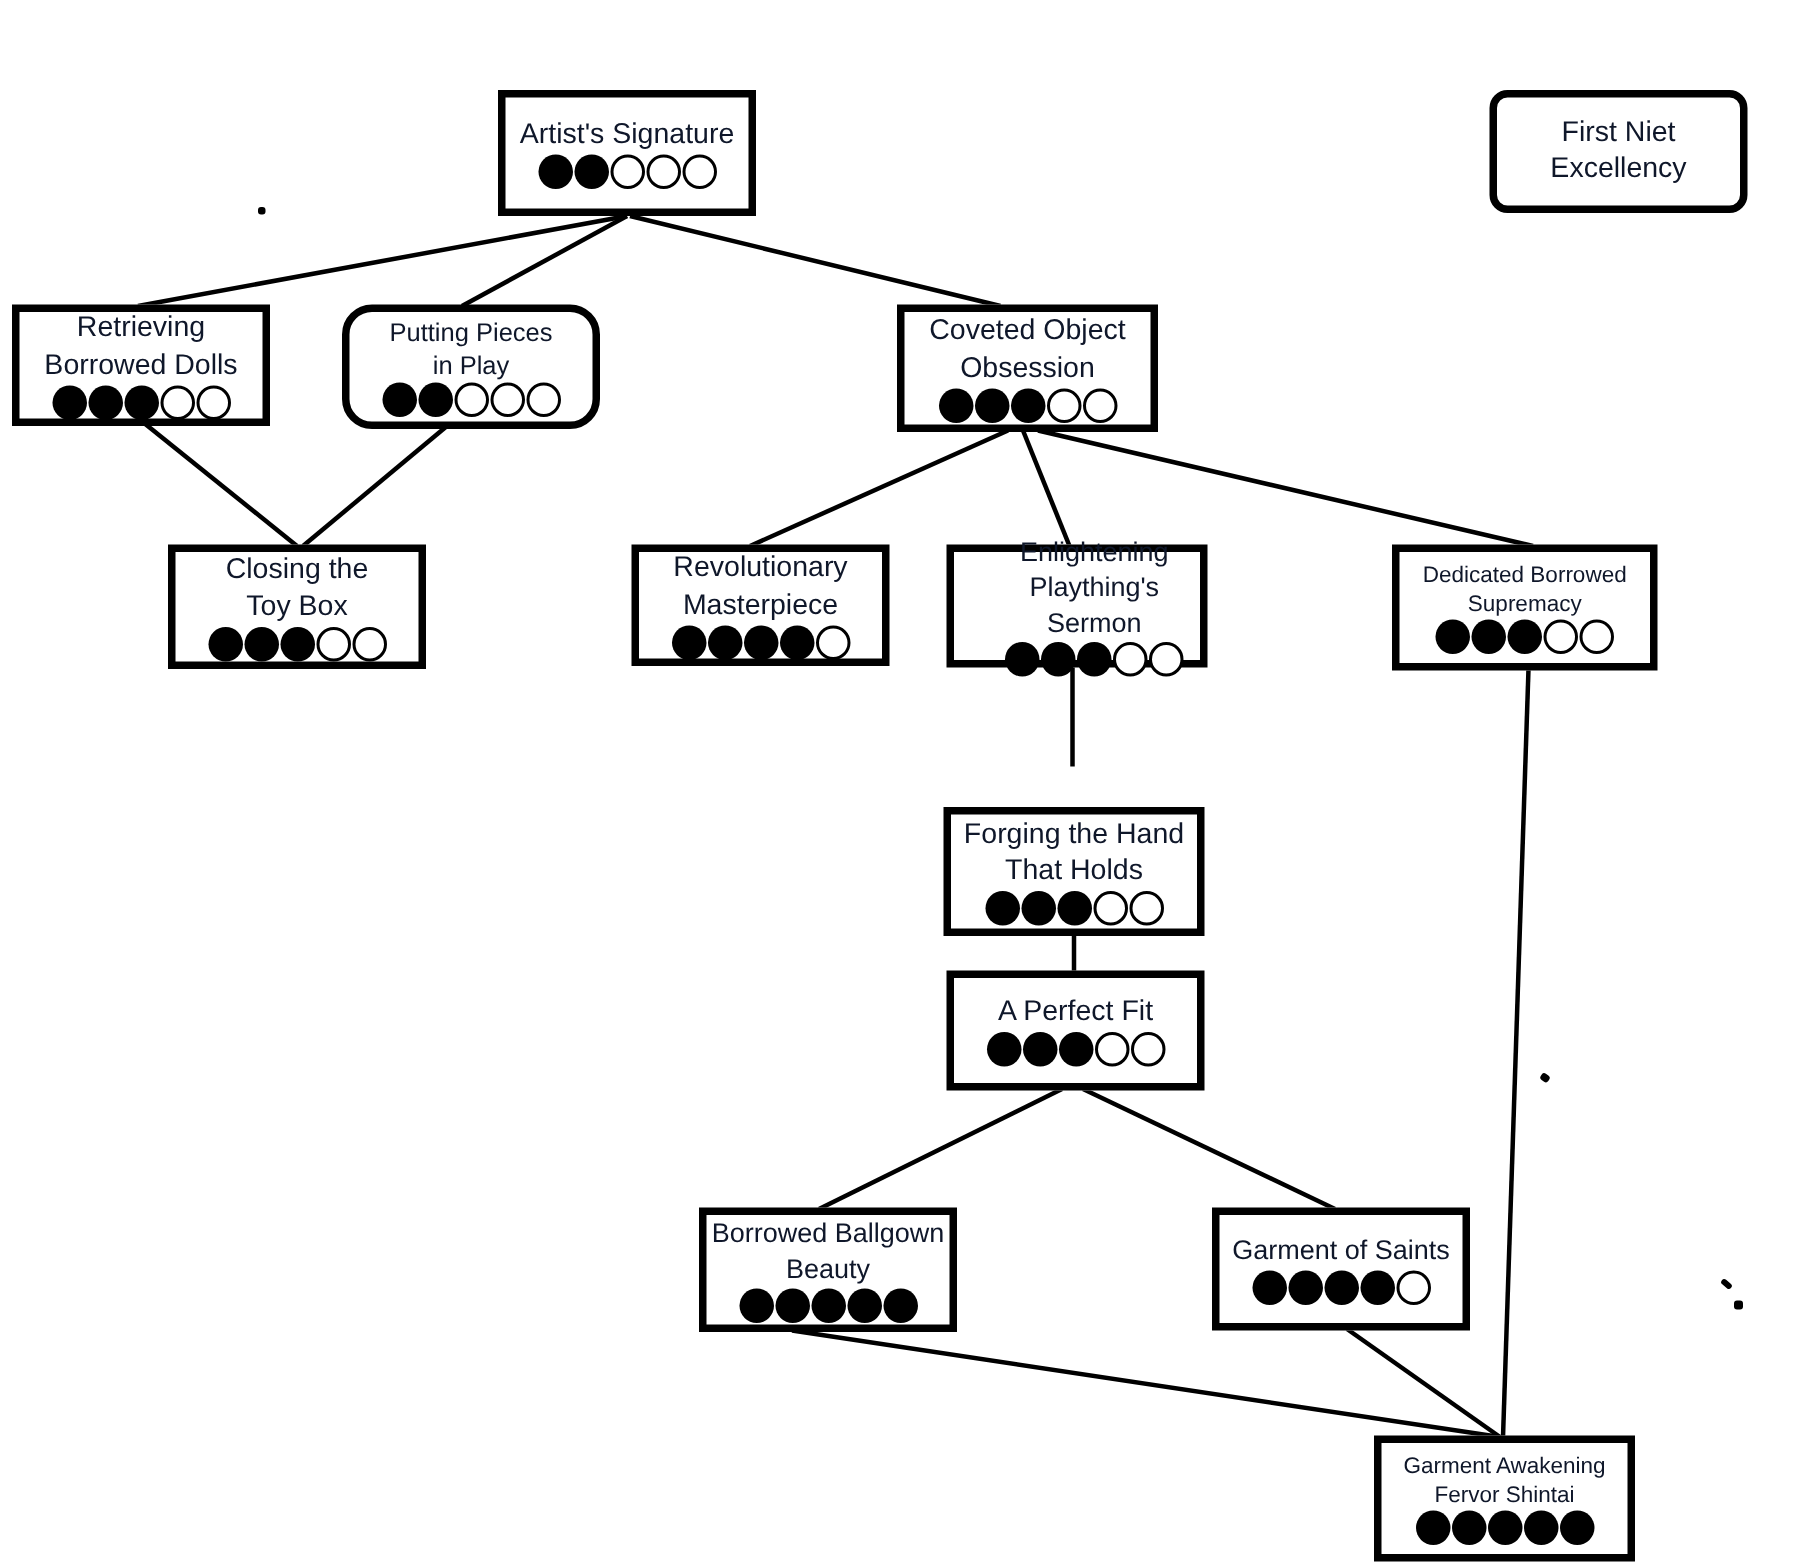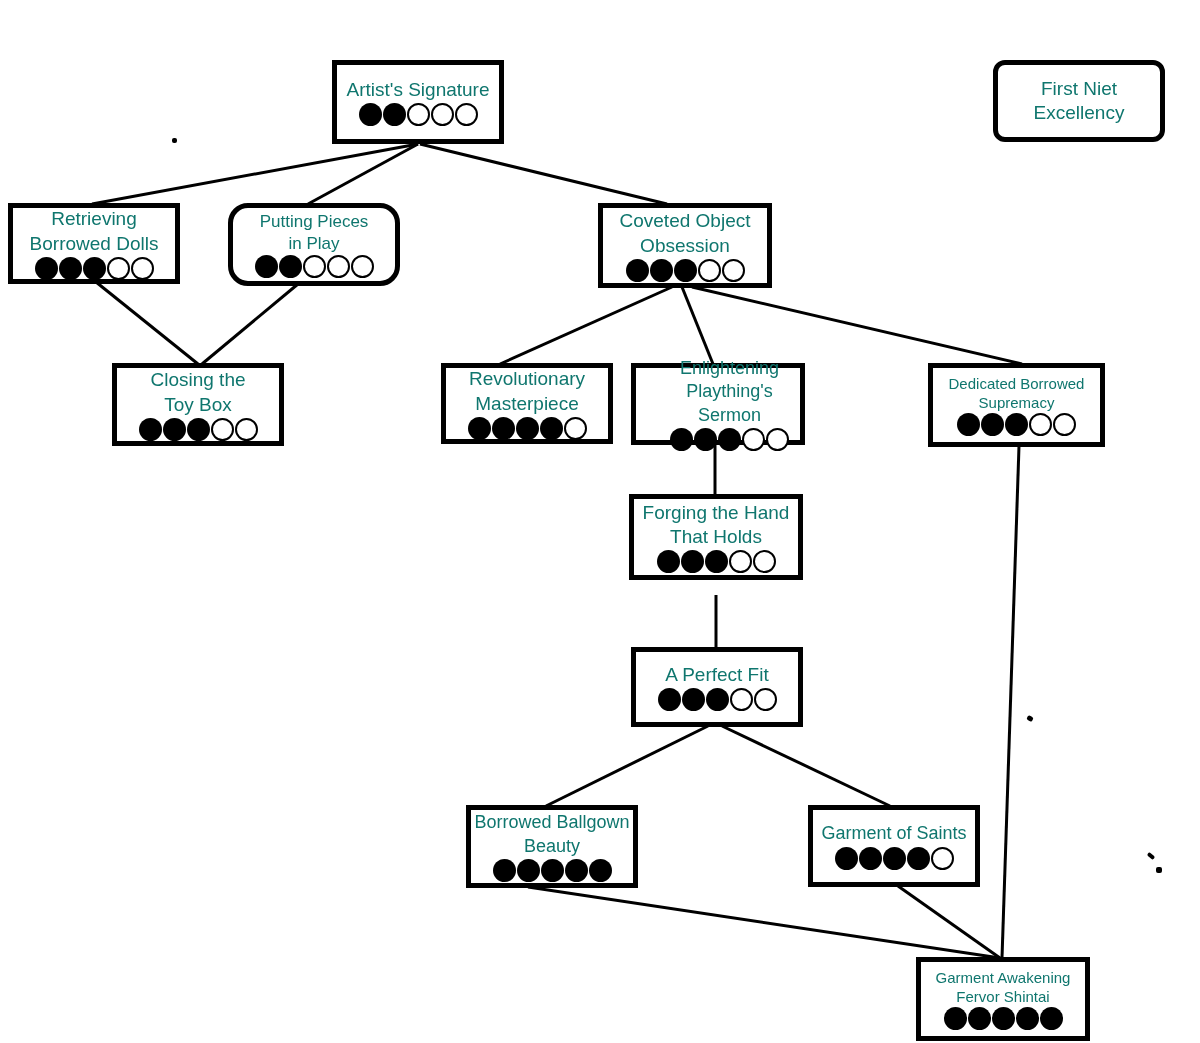--- a/index.html
+++ b/index.html
@@ -3,21 +3,21 @@
 <meta charset="utf-8">
 <style>
   html,body{margin:0;padding:0;background:#ffffff;}
   body{font-family:"Liberation Sans",sans-serif;}
   .canvas{position:relative;width:1200px;height:1043px;background:#ffffff;overflow:hidden;}
   .edges{position:absolute;left:0;top:0;width:1200px;height:1043px;}
   .node{
     position:absolute;box-sizing:border-box;
     border:5px solid #000;background:#fff;
     display:flex;flex-direction:column;align-items:center;justify-content:center;
-    color:#0f766e;text-align:center;line-height:1.28;
+    color:#0f172a;text-align:center;line-height:1.28;
     padding:1px 2px;overflow:visible;
   }
   .title{width:100%;}
   .dots{display:flex;gap:1px;margin-top:1px;justify-content:center;}
   .dot{width:23px;height:23px;border-radius:50%;box-sizing:border-box;flex:0 0 auto;}
   .dot.filled{background:#000;}
   .dot.empty{background:#fff;border:2px solid #000;}
   .mark{position:absolute;background:#000;border-radius:2px;}
 </style>
 </head>
@@ -105,21 +105,21 @@
           <div>Toy Box</div>
         </div>
         <div class="dots">
           <span class="dot filled"></span>
           <span class="dot filled"></span>
           <span class="dot filled"></span>
           <span class="dot empty"></span>
           <span class="dot empty"></span>
         </div>
       </div>
-      <div class="node" style="left: 421px; top: 363px; width: 172px; height: 81px; font-size: 19px; margin-left: 20px;">
+      <div class="node" style="left: 421px; top: 363px; width: 172px; height: 81px; font-size: 19px;">
         <div class="title">
           <div>Revolutionary</div>
           <div>Masterpiece</div>
         </div>
         <div class="dots">
           <span class="dot filled"></span>
           <span class="dot filled"></span>
           <span class="dot filled"></span>
           <span class="dot filled"></span>
           <span class="dot empty"></span>
@@ -144,21 +144,21 @@
           <div>Supremacy</div>
         </div>
         <div class="dots">
           <span class="dot filled"></span>
           <span class="dot filled"></span>
           <span class="dot filled"></span>
           <span class="dot empty"></span>
           <span class="dot empty"></span>
         </div>
       </div>
-      <div class="node" style="left: 629px; top: 494px; width: 174px; height: 86px; font-size: 19px;">
+      <div class="node" style="left: 629px; top: 538px; width: 174px; height: 86px; font-size: 19px;">
         <div class="title">
           <div>Forging the Hand</div>
           <div>That Holds</div>
         </div>
         <div class="dots">
           <span class="dot filled"></span>
           <span class="dot filled"></span>
           <span class="dot filled"></span>
           <span class="dot empty"></span>
           <span class="dot empty"></span>

